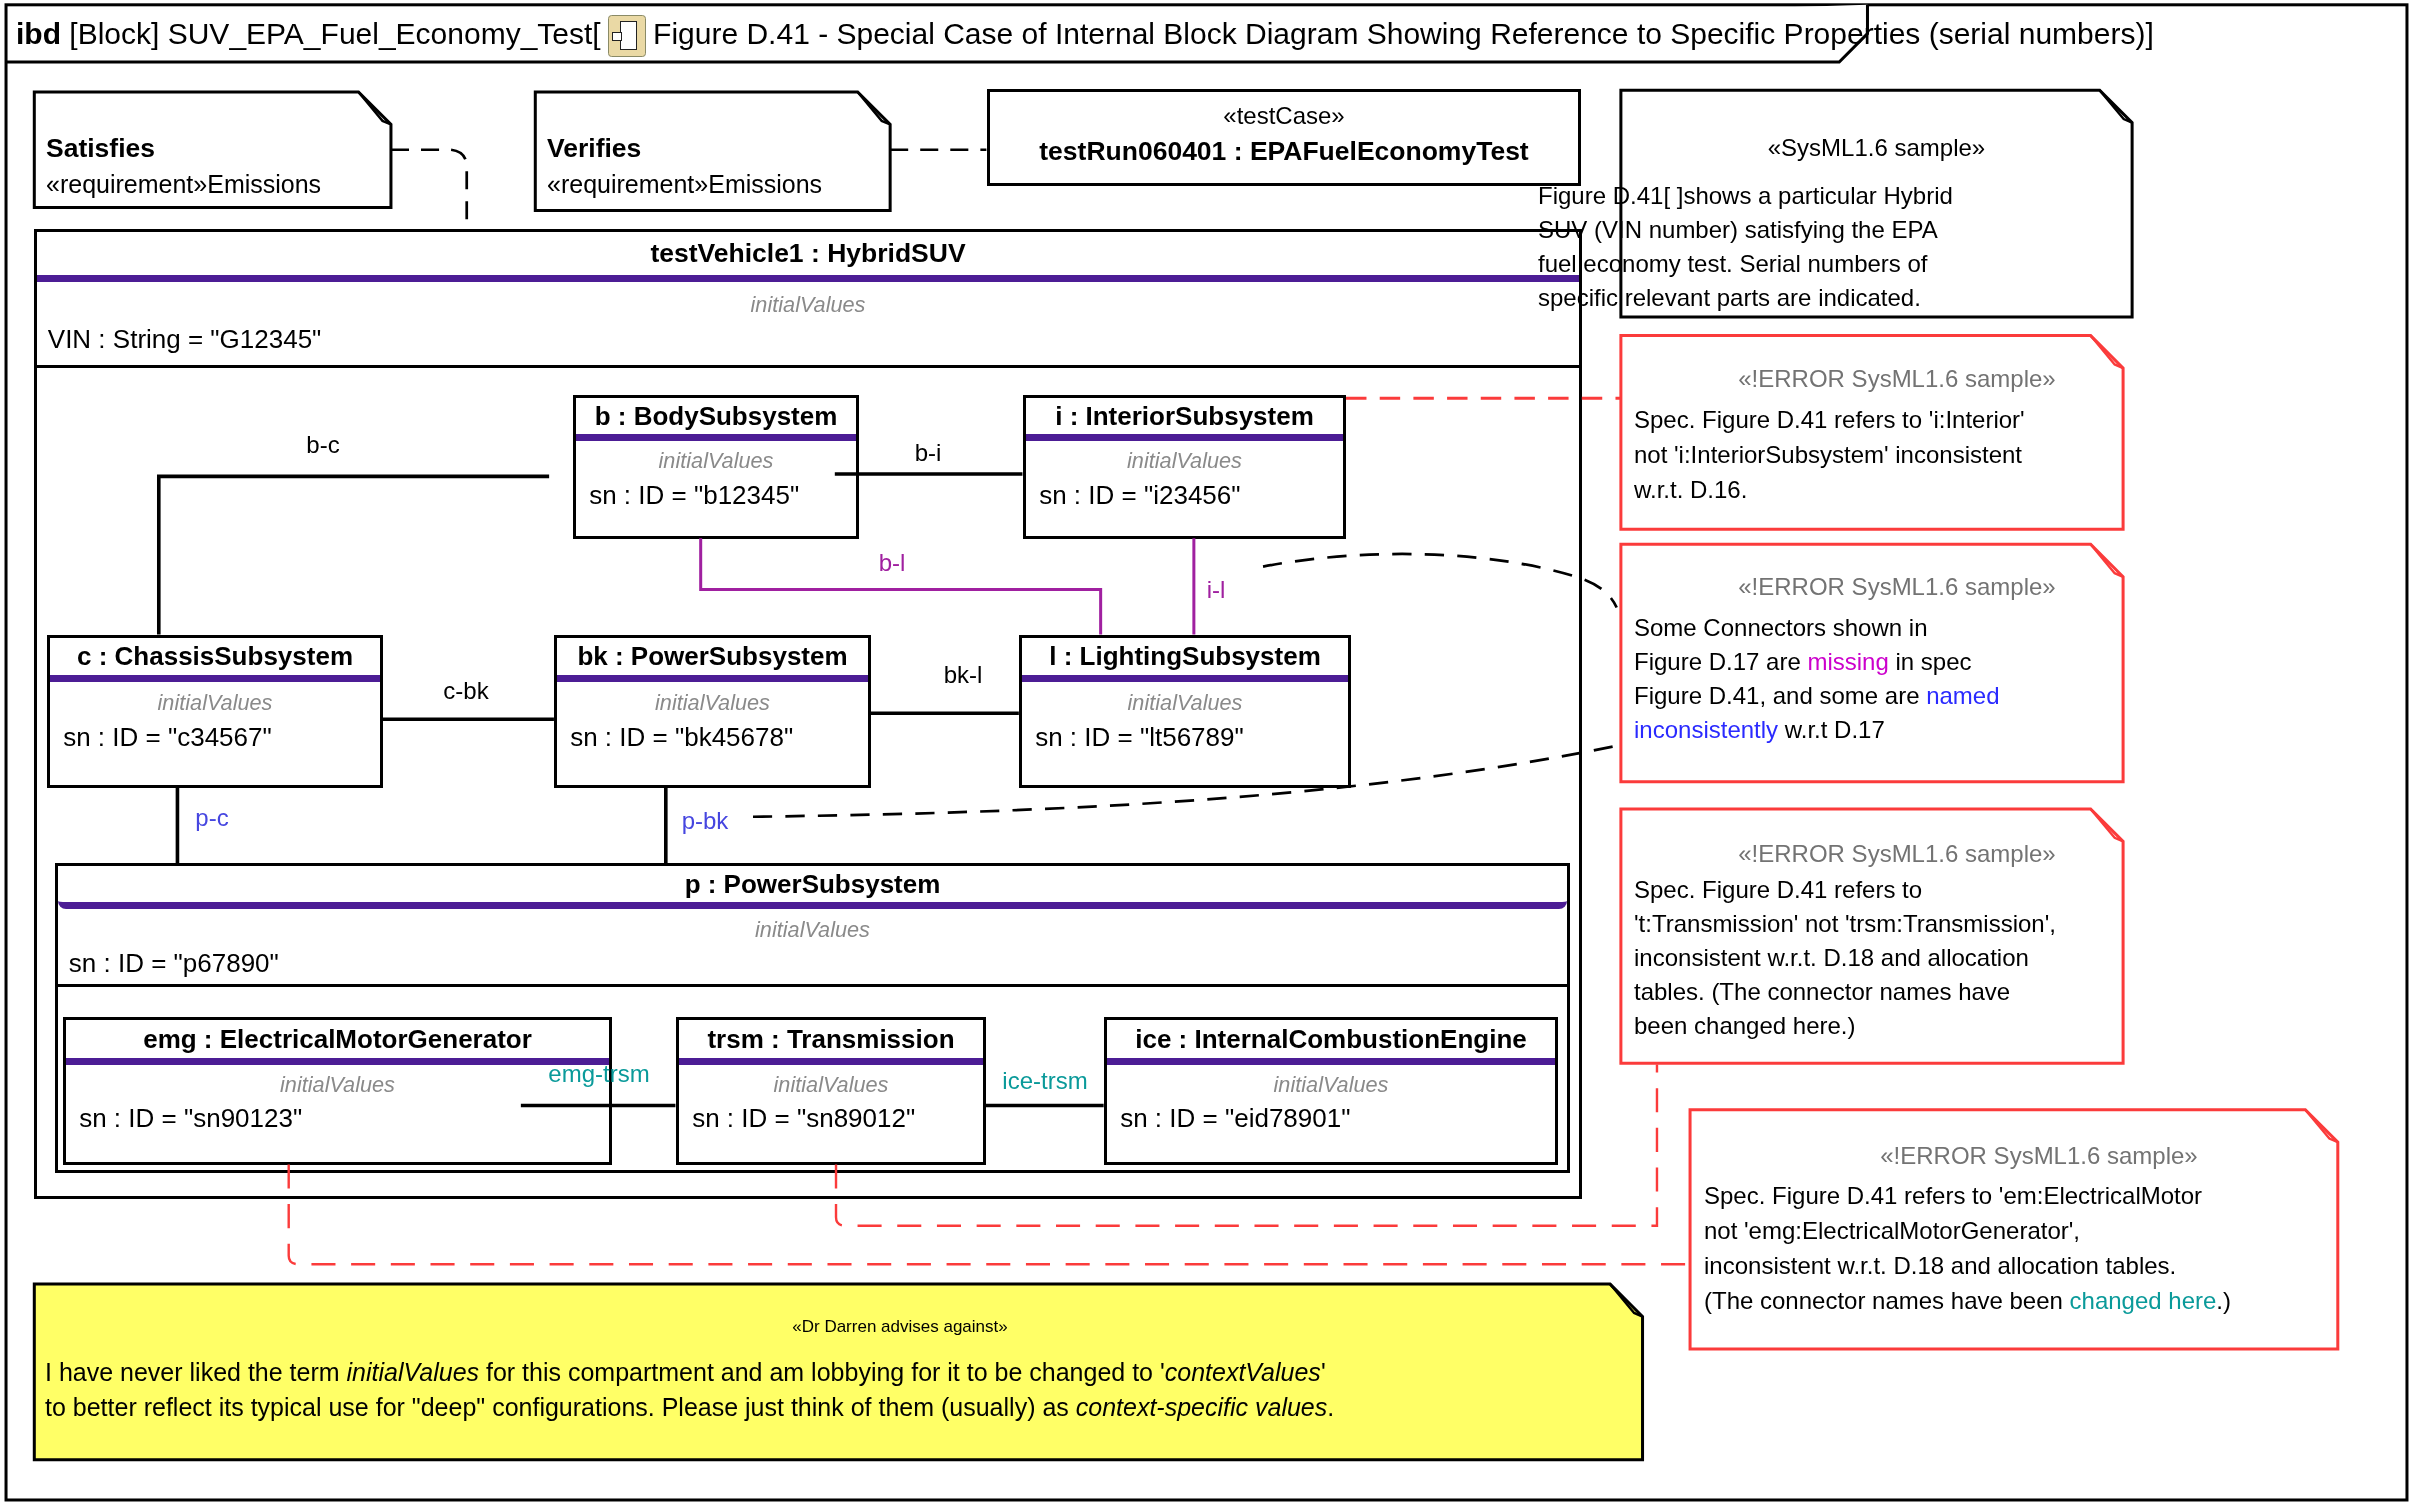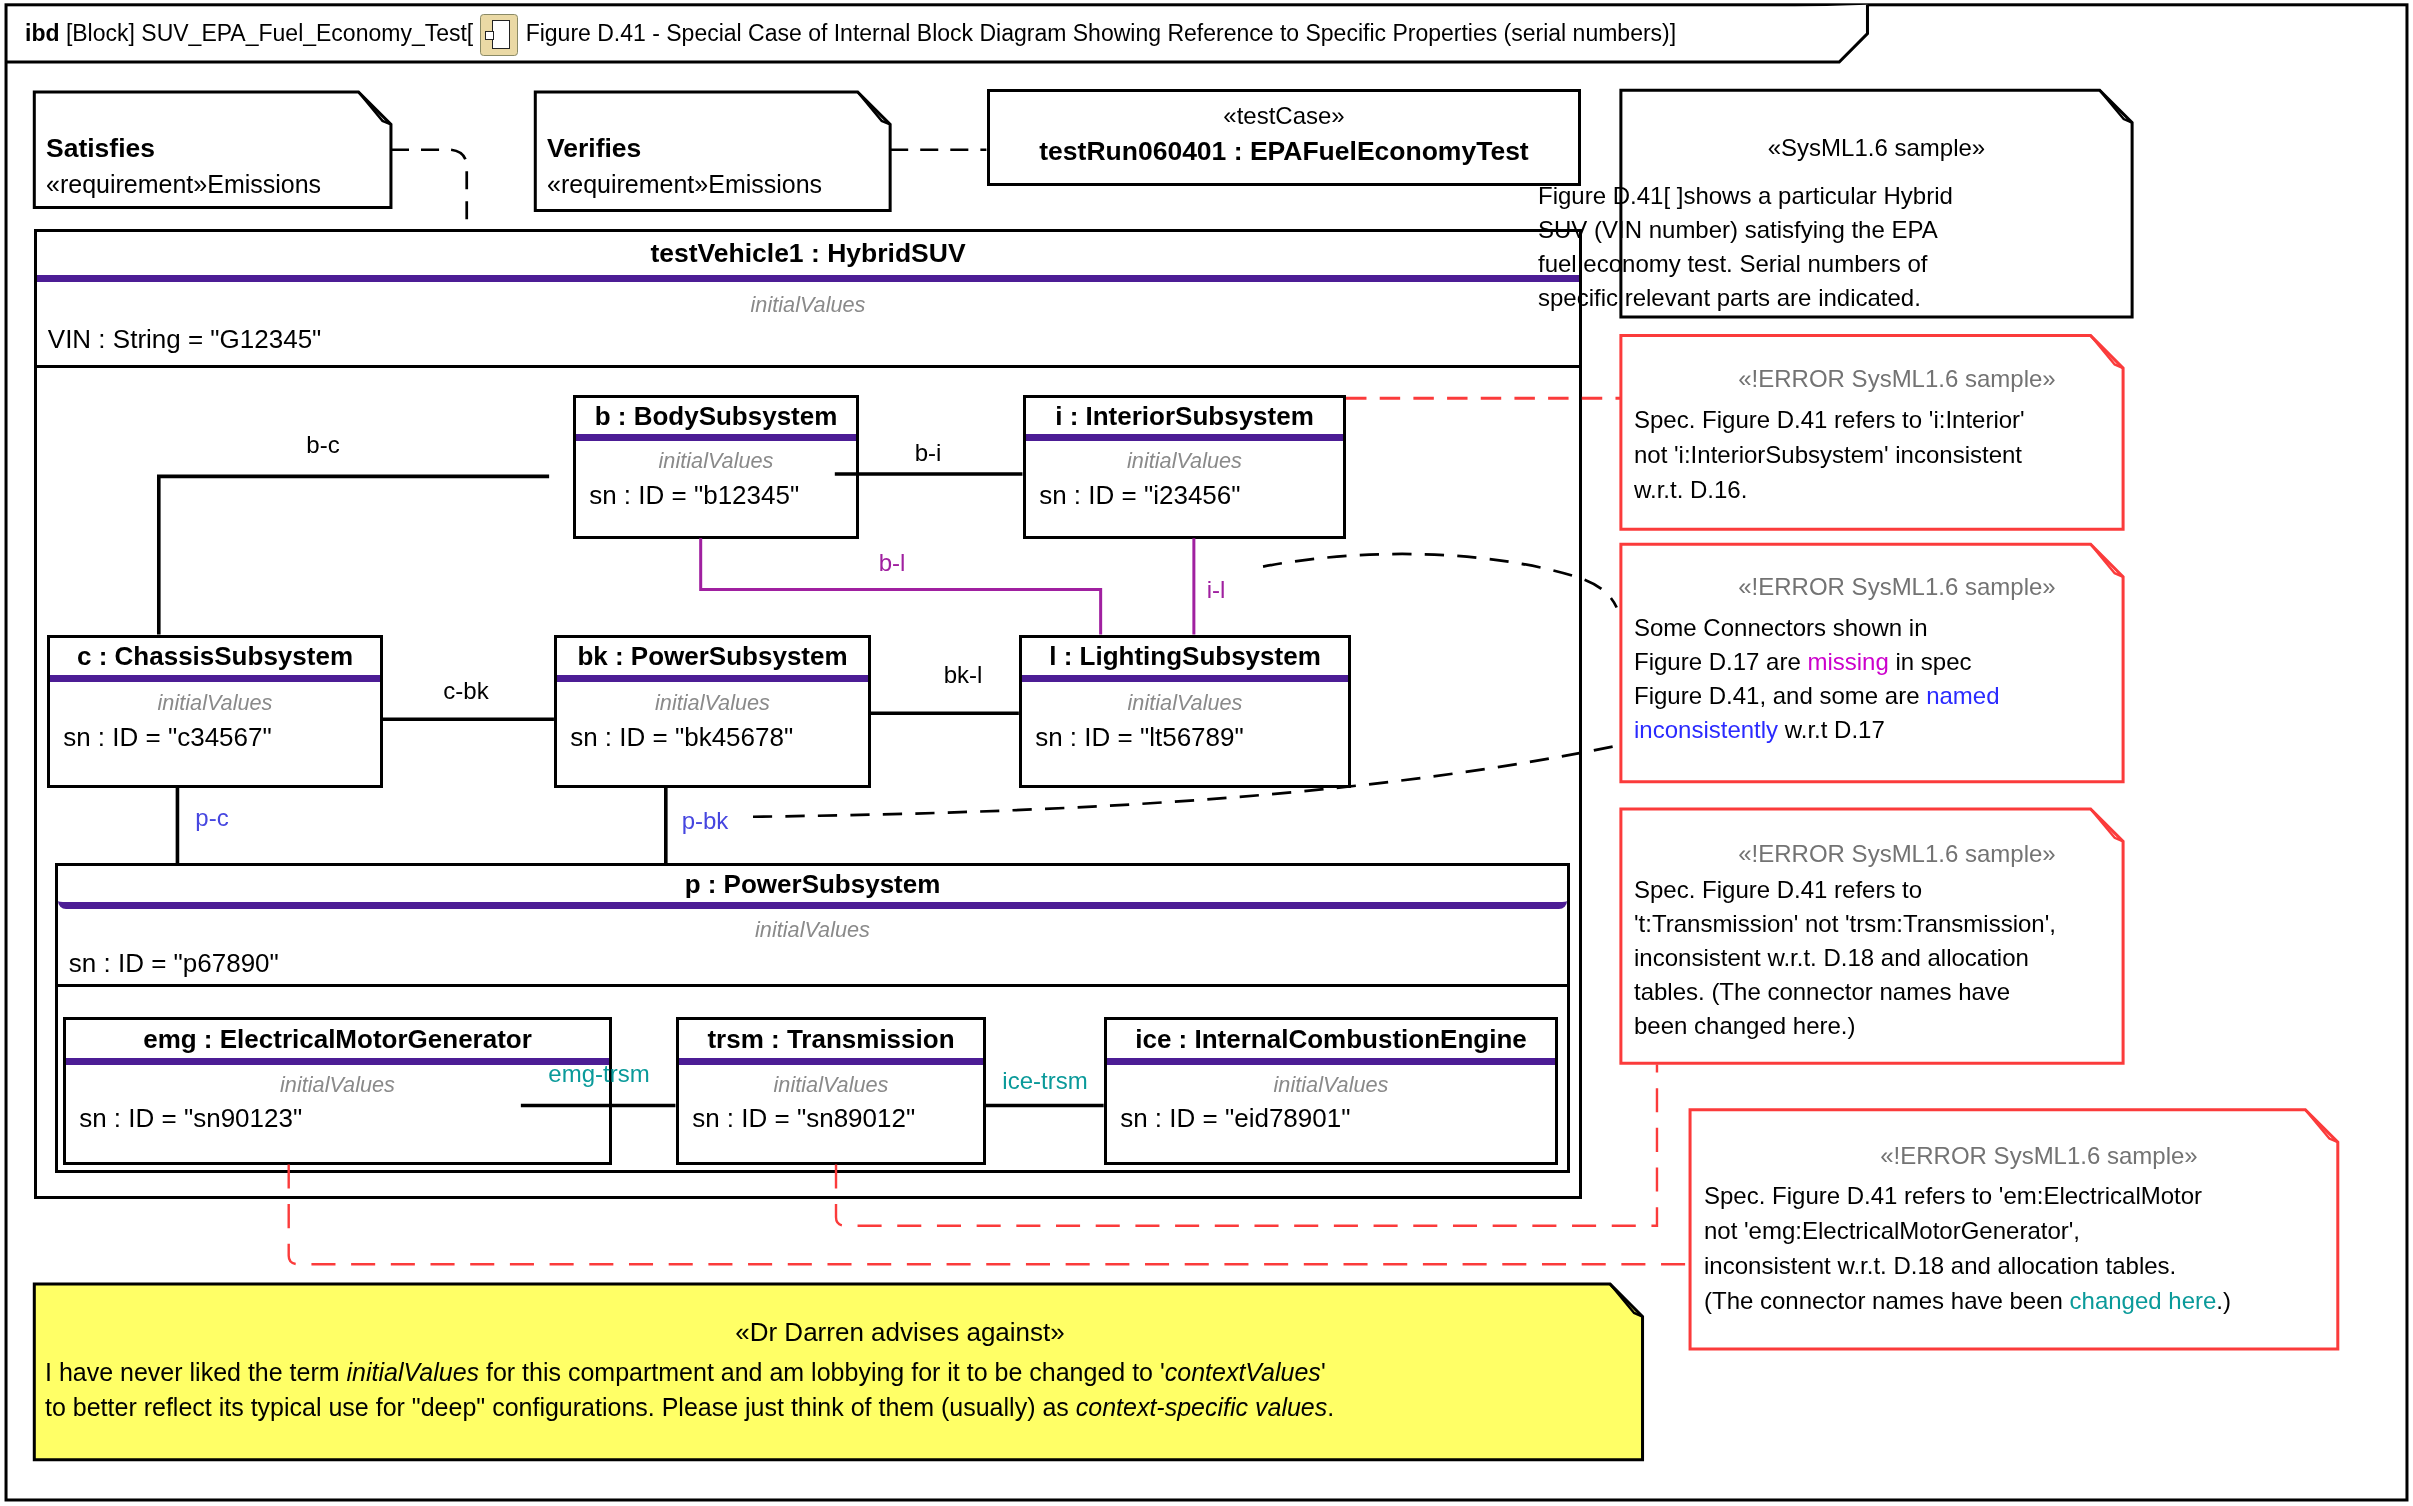--- a/index.html
+++ b/index.html
@@ -1,21 +1,21 @@
 <!DOCTYPE html>
 <html style="font-size:9.6px"><head>
 <meta charset="utf-8">
 <style>
   html,body{margin:0;padding:0;background:#fff;}
   .canvas{position:relative;width:2413px;height:1506px;background:#fff;overflow:hidden;
           font-family:"Liberation Sans", sans-serif;color:#000;}
   svg.overlay{position:absolute;left:0;top:0;width:2413px;height:1506px;}
   .abs{position:absolute;}
   
-  .dgm-title{position:absolute;left:25px;top:6px;height:52px;line-height:55px;font-size:23px;white-space:nowrap;}
+  .dgm-title{position:absolute;left:16px;top:6px;height:52px;line-height:55px;font-size:30px;white-space:nowrap;}
   .dgm-title b{font-weight:bold;}
   .ibd-icon{display:inline-block;vertical-align:middle;width:36px;height:40px;margin:0 7.2px;
             background:#ead9a5;border:1.8px solid #8a8a66;border-radius:3.6px;position:relative;}
   .ibd-icon .pg{position:absolute;left:10.8px;top:5.4px;width:15.6px;height:26.5px;background:#fff;border:1.8px solid #222;}
   .ibd-icon .pt{position:absolute;left:3.6px;top:15.6px;width:7.2px;height:7.2px;background:#fff;border:1.8px solid #222;}
   
   .block{position:absolute;background:#fff;border:3px solid #000;box-sizing:border-box;}
   .bhead{border-bottom:7px solid #4c1d95;text-align:center;font-weight:bold;font-size:26px;white-space:nowrap;overflow:visible;}
   .iv{text-align:center;font-style:italic;color:#8a8a8a;font-size:21.7px;}
   .bval{font-size:26px;padding-left:13.2px;white-space:nowrap;}
@@ -214,21 +214,21 @@
   </div>
 
   <div class="ntitle red" style="left:1690px;top:1142px;width:648px;">«!ERROR SysML1.6 sample»</div>
   <div class="nbody" style="left:1704px;top:1178px;line-height:35px;">
     <div class="nline">Spec. Figure D.41 refers to 'em:ElectricalMotor</div>
     <div class="nline">not 'emg:ElectricalMotorGenerator',</div>
     <div class="nline">inconsistent w.r.t. D.18 and allocation tables.</div>
     <div class="nline"><span>(The connector names have been </span><span class="hl-teal">changed here</span><span>.)</span></div>
   </div>
 
-  <div class="ntitle" style="left:34px;top:1317px;width:1732px;font-size:26px;">«Dr Darren advises against»</div>
+  <div class="ntitle" style="left:34px;top:1317px;width:1732px;font-size:17px;">«Dr Darren advises against»</div>
   <div class="nbody" style="left:45px;top:1355px;font-size:25px;line-height:35px;">
     <div class="nline"><span>I have never liked the term </span><span class="it">initialValues</span><span> for this compartment and am lobbying for it to be changed to '</span><span class="it">contextValues</span><span>'</span></div>
     <div class="nline"><span>to better reflect its typical use for "deep" configurations. Please just think of them (usually) as </span><span class="it">context-specific values</span><span>.</span></div>
   </div>
 
   <div class="clabel" style="left:323px;top:431px;">b-c</div>
   <div class="clabel" style="left:928px;top:439px;">b-i</div>
   <div class="clabel lab-purple" style="left:892px;top:549px;">b-l</div>
   <div class="clabel lab-purple" style="left:1216px;top:576px;">i-l</div>
   <div class="clabel" style="left:466px;top:677px;">c-bk</div>

